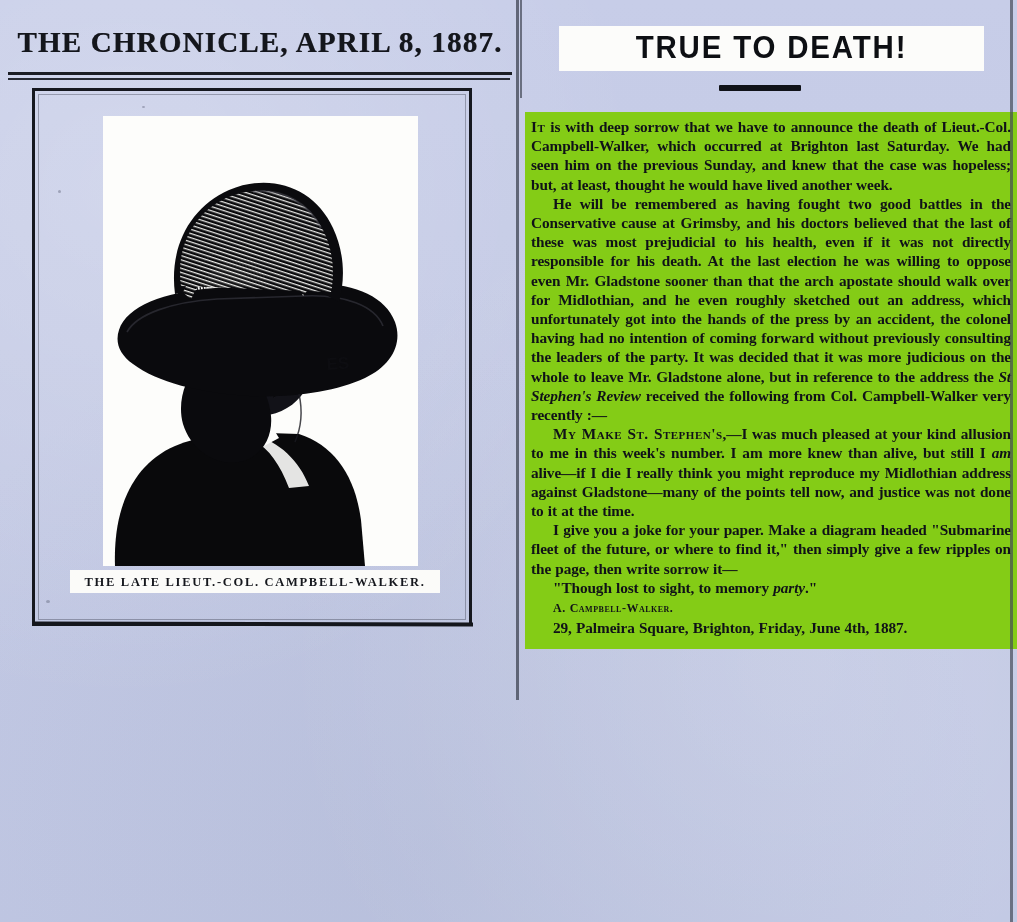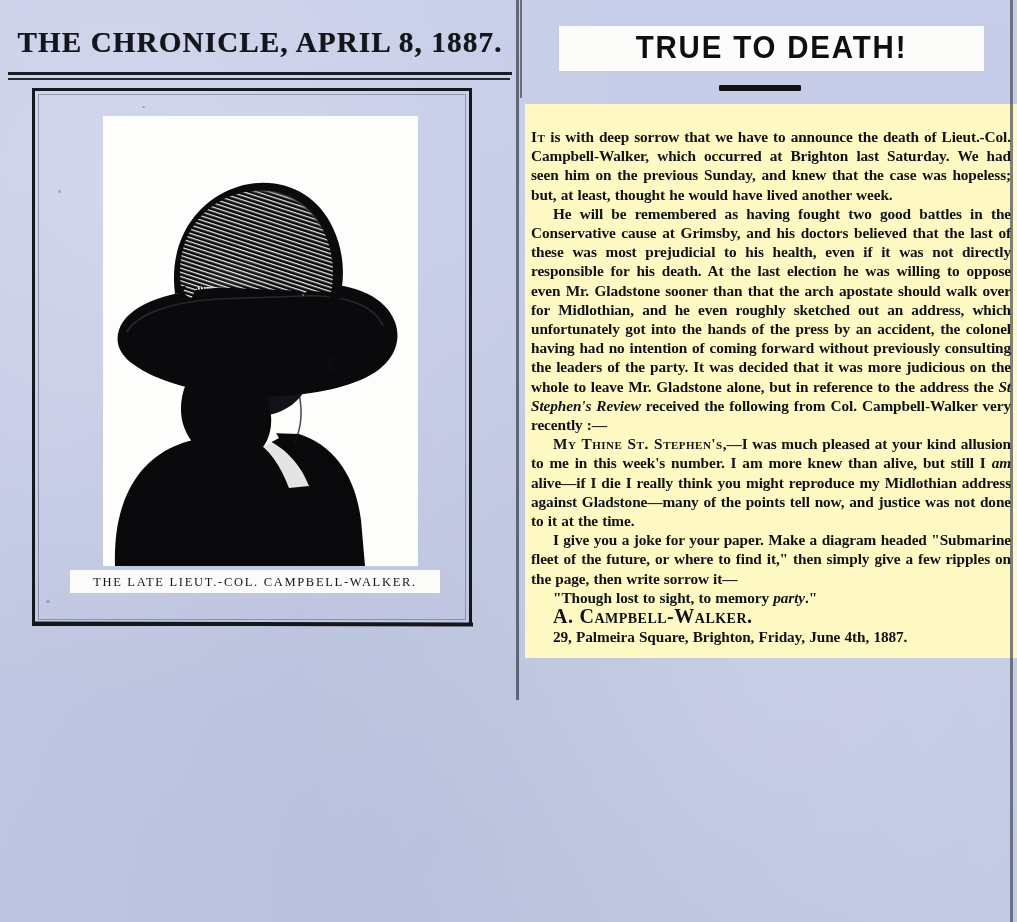--- a/index.html
+++ b/index.html
@@ -91,21 +91,21 @@
   .caption {
     position: absolute;
     left: 70px; top: 570px;
     width: 370px;
     text-align: center;
     background: #fbfbf9;
     padding: 2px 0 3px 0;
   }
   .caption-text {
     font-family: "Liberation Serif", serif;
-    font-weight: normal;
+    font-weight: bold;
     font-size: 12.5px;
     letter-spacing: 1.7px;
     color: #15171d;
     white-space: nowrap;
   }
 
   .frame-bottom-rule {
     position: absolute;
     left: 33px; top: 622px;
     width: 440px; height: 4px;
@@ -158,24 +158,24 @@
   .headline-rule {
     position: absolute;
     left: 196px; top: 85px;
     width: 82px; height: 6px;
     background: #101218;
     border-radius: 1px;
   }
 
   .article {
     position: absolute;
-    left: 2px; top: 104px;
+    left: 2px; top: 112px;
     width: 492px;
-    background: #fef9c3;
-    padding: 23px 6px 12px 6px;
+    background: #84cc16;
+    padding: 5px 6px 12px 6px;
     box-sizing: border-box;
   }
 
   .article p {
     margin: 0;
     font-family: "Liberation Serif", serif;
     font-weight: bold;
     font-size: 15.3px;
     line-height: 19.2px;
     color: #101218;
@@ -197,21 +197,21 @@
   .signature {
     margin: 0;
     text-align: right;
     font-family: "Liberation Serif", serif;
     font-weight: bold;
     font-size: 15.3px;
     line-height: 20px;
     color: #101218;
     padding-right: 18px;
   }
-  .signature .sc { font-size: 20px; }
+  .signature .sc { font-size: 12px; }
 
   .addr {
     margin: 0;
     font-family: "Liberation Serif", serif;
     font-weight: bold;
     font-size: 15.3px;
     line-height: 19.2px;
     color: #101218;
     text-align: justify;
     text-indent: 16px;
@@ -337,21 +337,21 @@
       <div class="headline-text">TRUE TO DEATH!</div>
     </div>
     <div class="headline-rule"></div>
 
     <div class="article">
 
       <p class="no-indent"><span class="sc">It</span><span> is with deep sorrow that we have to announce the death of Lieut.-Col. Campbell-Walker, which occurred at Brighton last Saturday. We had seen him on the previous Sunday, and knew that the case was hopeless; but, at least, thought he would have lived another week.</span></p>
 
       <p><span>He will be remembered as having fought two good battles in the Conservative cause at Grimsby, and his doctors believed that the last of these was most prejudicial to his health, even if it was not directly responsible for his death. At the last election he was willing to oppose even Mr. Gladstone sooner than that the arch apostate should walk over for Midlothian, and he even roughly sketched out an address, which unfortunately got into the hands of the press by an accident, the colonel having had no intention of coming forward without previously consulting the leaders of the party. It was decided that it was more judicious on the whole to leave Mr. Gladstone alone, but in reference to the address the </span><span class="it">St Stephen's Review</span><span> received the following from Col. Campbell-Walker very recently :—</span></p>
 
-      <p><span class="sc">My Thine St. Stephen's</span><span>,—I was much pleased at your kind allusion to me in this week's number. I am more knew than alive, but still I </span><span class="it">am</span><span> alive—if I die I really think you might reproduce my Midlothian address against Gladstone—many of the points tell now, and justice was not done to it at the time.</span></p>
+      <p><span class="sc">My Make St. Stephen's</span><span>,—I was much pleased at your kind allusion to me in this week's number. I am more knew than alive, but still I </span><span class="it">am</span><span> alive—if I die I really think you might reproduce my Midlothian address against Gladstone—many of the points tell now, and justice was not done to it at the time.</span></p>
 
       <p><span>I give you a joke for your paper. Make a diagram headed "Submarine fleet of the future, or where to find it," then simply give a few ripples on the page, then write sorrow it—</span></p>
 
       <p><span>"Though lost to sight, to memory </span><span class="it">party</span><span>."</span></p>
 
 
       <p class="signature"><span class="sc">A. Campbell-Walker.</span></p>
 
       <p class="addr">29, Palmeira Square, Brighton, Friday, June 4th, 1887.</p>
     </div>

